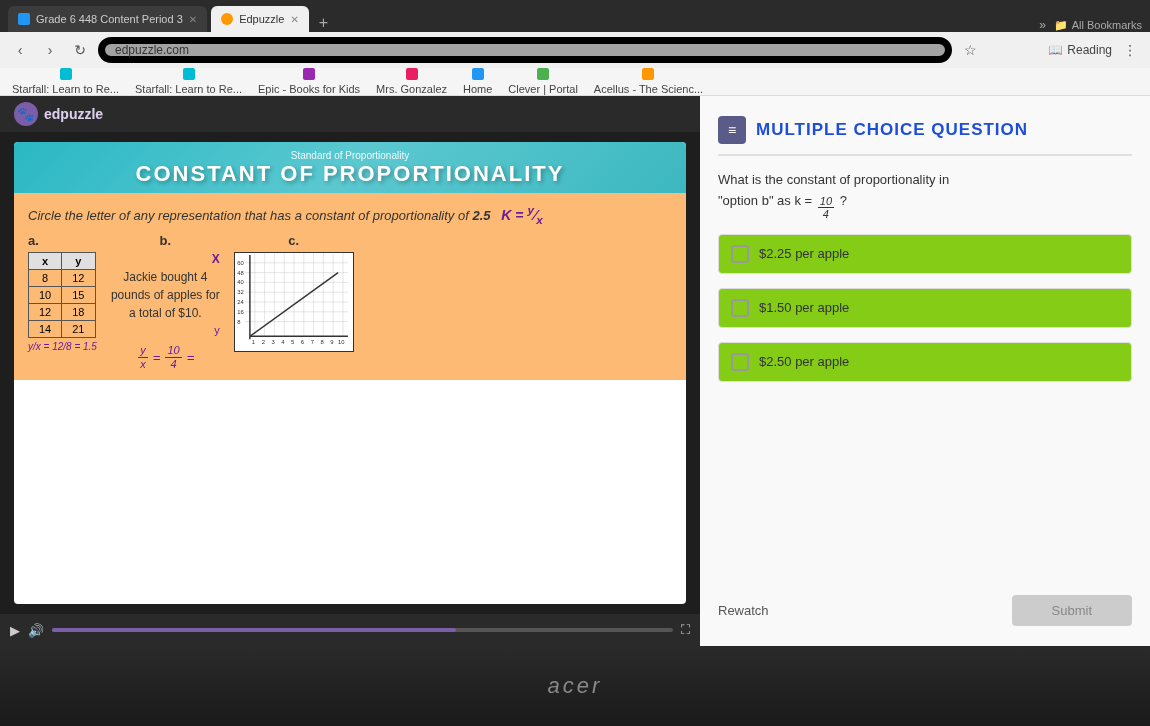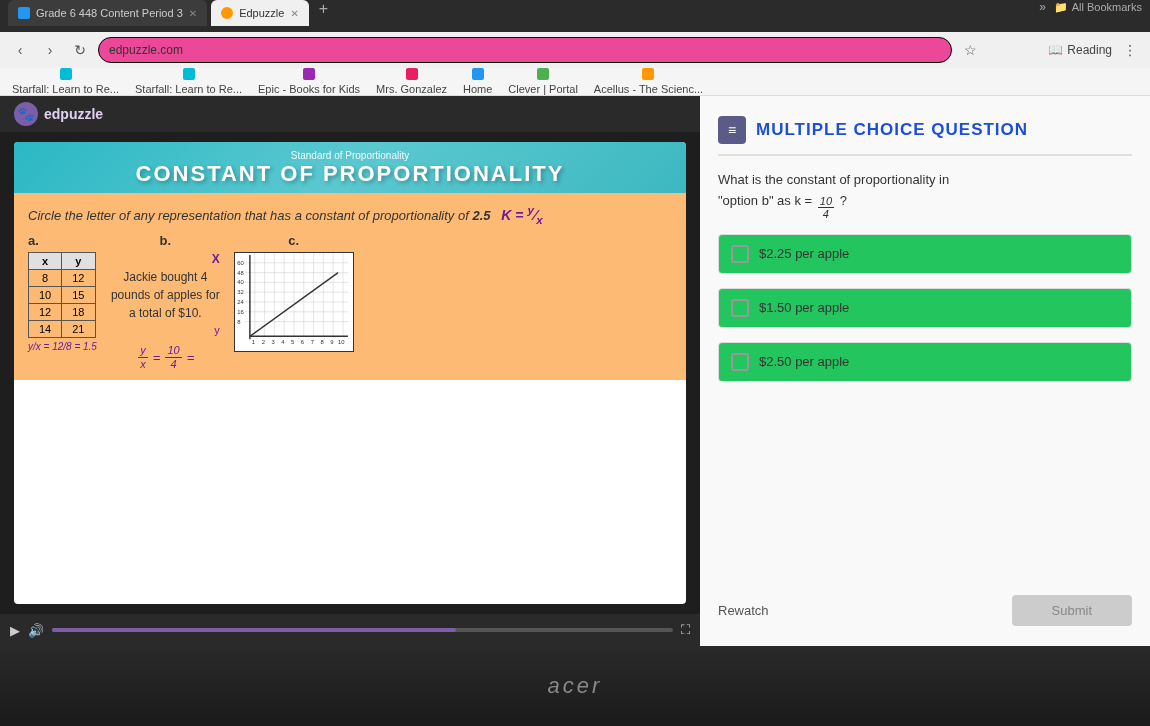--- a/index.html
+++ b/index.html
@@ -8,21 +8,21 @@
       width: 1150px;
       height: 726px;
       background: #1a1a1a;
       font-family: Arial, sans-serif;
       overflow: hidden;
       position: relative;
     }
 
     .tab-bar {
       display: flex;
-      align-items: flex-start;
+      align-items: flex-end;
       height: 32px;
       background: #2b2b2b;
       padding: 0 8px;
       gap: 4px;
     }
 
     .tab {
       display: flex;
       align-items: center;
       height: 26px;
@@ -71,22 +71,22 @@
       align-items: center;
       justify-content: center;
       font-size: 14px;
       color: #555;
     }
 
     .address-bar {
       flex: 1;
       height: 26px;
       border-radius: 13px;
-      border: 1px solid #000000;
-      background: #ec4899;
+      border: 7px solid #000000;
+      background: #a3a3a3;
       padding: 0 10px;
       font-size: 12px;
       color: #333;
       display: flex;
       align-items: center;
     }
 
     .bookmarks-bar {
       display: flex;
       align-items: center;
@@ -401,21 +401,21 @@
       font-size: 13px;
       color: #333;
       line-height: 1.6;
     }
 
     .answer-option {
       display: flex;
       align-items: center;
       gap: 10px;
       padding: 10px 12px;
-      background: #22c55e;
+      background: #84cc16;
       border: 1px solid #ddd;
       border-radius: 4px;
       cursor: pointer;
     }
 
     .answer-checkbox {
       width: 18px;
       height: 18px;
       border: 2px solid #999;
       border-radius: 3px;

